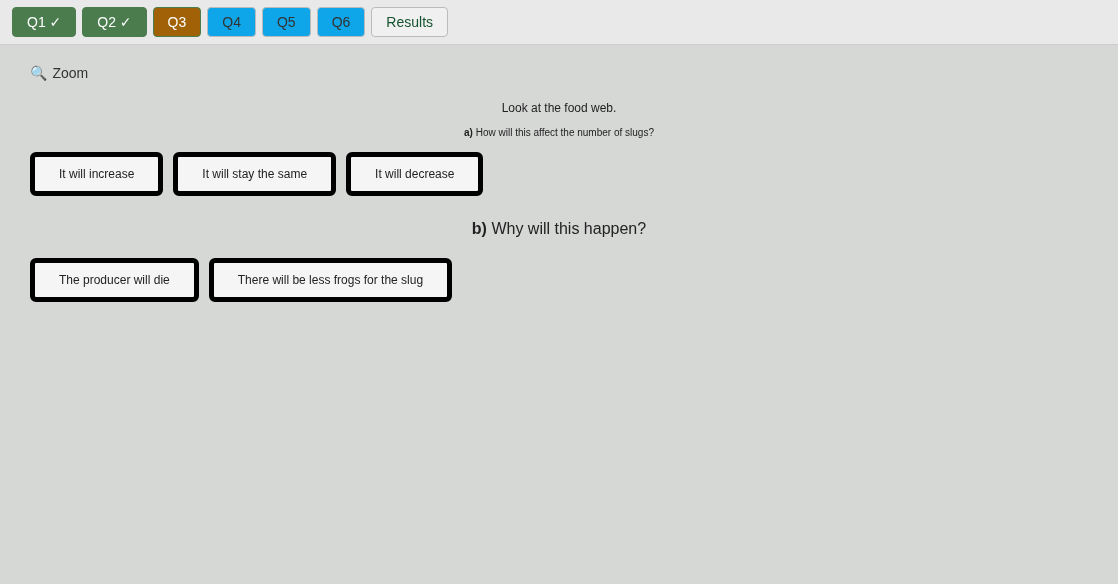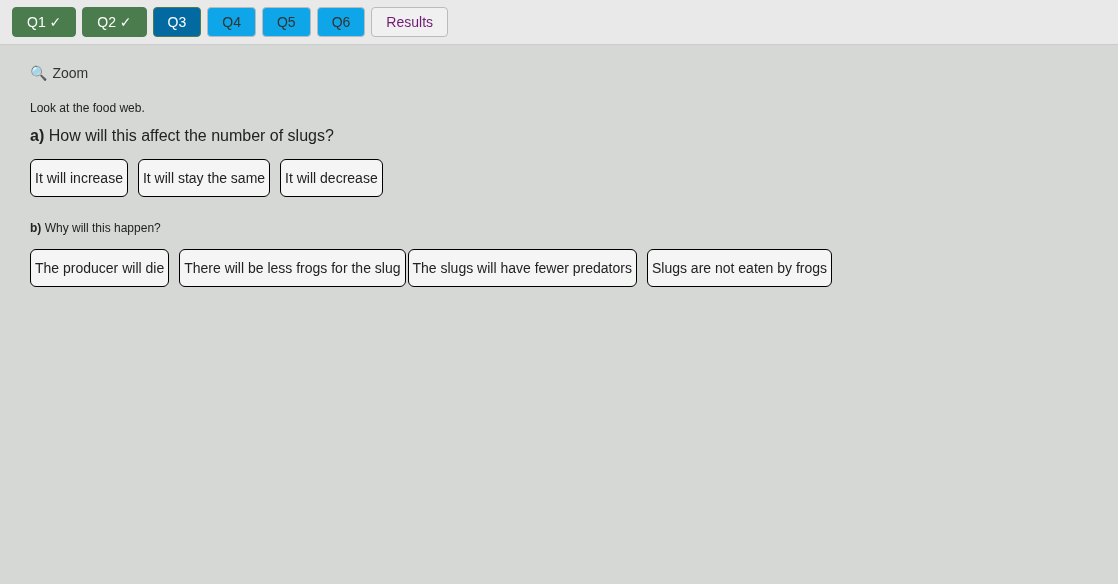--- a/index.html
+++ b/index.html
@@ -1,18 +1,19 @@
 <!DOCTYPE html>
 <html><head>
   <meta charset="utf-8">
   <style>
     * {
       box-sizing: border-box;
       margin: 0;
       padding: 0;
+      text-align: center;
     }
 
     body {
       width: 1118px;
       height: 584px;
       background-color: #d6d8d6;
       font-family: Arial, sans-serif;
       overflow: hidden;
     }
 
@@ -30,34 +31,34 @@
       padding: 6px 14px;
       border: 1px solid #bbb;
       border-radius: 4px;
       font-size: 14px;
       cursor: pointer;
       background-color: #0ea5e9;
       color: #333;
     }
 
     .tab.active {
-      background-color: #0369a1;
+      background-color: #a16207;
       color: white;
       border-color: #4a7c4e;
     }
 
     .tab.checked {
       background-color: #4a7c4e;
       color: white;
       border-color: #4a7c4e;
     }
 
     .tab.results {
       background-color: #f0f0f0;
-      color: #701a75;
+      color: #14532d;
     }
 
     .main-content {
       padding: 20px 30px;
       background-color: #d6d8d6;
     }
 
     .zoom-btn {
       display: flex;
       align-items: center;
@@ -69,55 +70,55 @@
     }
 
     .question-text {
       font-size: 12px;
       color: #222;
       margin-bottom: 10px;
       line-height: 1.5;
     }
 
     .sub-question {
-      font-size: 16px;
+      font-size: 10px;
       color: #222;
       margin-bottom: 14px;
       font-weight: normal;
     }
 
     .options-row {
       display: flex;
       gap: 10px;
       margin-bottom: 24px;
       flex-wrap: wrap;
     }
 
     .option-btn {
-      padding: 10px 4px;
-      border: 1px solid #000000;
+      padding: 10px 24px;
+      border: 5px solid #000000;
       border-radius: 6px;
       background-color: #f5f5f5;
-      font-size: 14px;
+      font-size: 12px;
       color: #222;
       cursor: pointer;
       white-space: nowrap;
     }
 
     .section-label {
-      font-size: 12px;
+      font-size: 16px;
       color: #222;
-      margin-bottom: 14px;
+      margin-bottom: 20px;
       font-weight: normal;
     }
 
     .options-grid {
       display: flex;
-      flex-direction: row;
-      gap: 2px;
+      flex-direction: column;
+      gap: 16px;
     }
 
     .options-row-b {
       display: flex;
       gap: 10px;
       flex-wrap: wrap;
     }
   </style>
 </head>
 <body>
@@ -153,19 +154,15 @@
 
   <p class="section-label">
     <strong>b)</strong>&nbsp;<span>Why will this happen?</span>
   </p>
 
   <div class="options-grid">
     <div class="options-row-b">
       <button class="option-btn">The producer will die</button>
       <button class="option-btn">There will be less frogs for the slug</button>
     </div>
-    <div class="options-row-b">
-      <button class="option-btn">The slugs will have fewer predators</button>
-      <button class="option-btn">Slugs are not eaten by frogs</button>
-    </div>
   </div>
 
 </div>
 
 </body></html>

